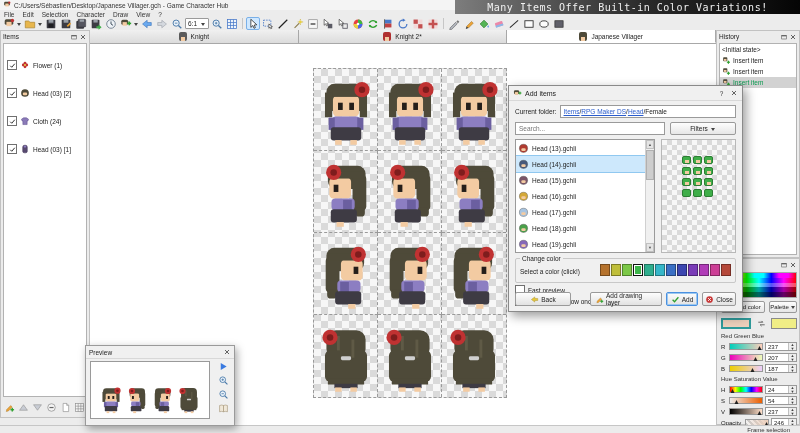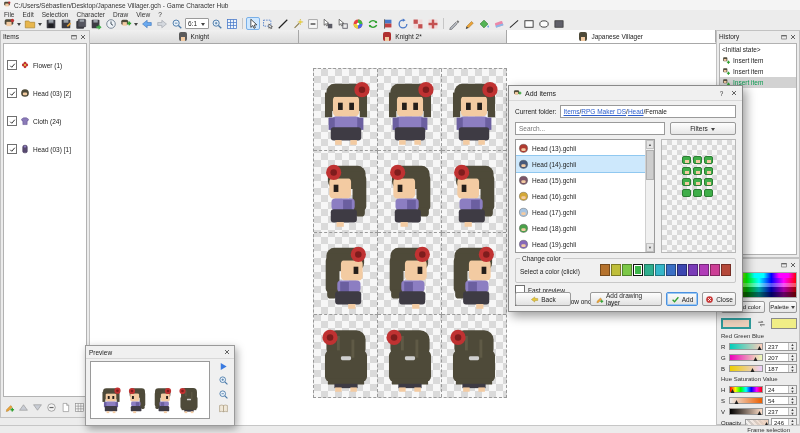--- a/index.html
+++ b/index.html
@@ -443,20 +443,23 @@
       </div>
       <div class="tbtn">
         <span>
           <svg width="12" height="12" viewBox="0 0 14 14">
             <rect x="2.2" y="3.2" width="9.6" height="7.6" fill="#60606a" stroke="#2a2a2a" stroke-width="0.8"></rect>
           </svg>
         </span>
       </div>
     </div>
 
+  <div class="abs" id="banner">
+    <span>Many Items Offer Built-in Color Variations!</span>
+  </div>
 
   <div class="abs panel" id="items-panel">
     <div class="phead">
       <span>Items</span>
       <span class="sp"></span>
       <span class="pico">
           <svg width="8" height="8" viewBox="0 0 14 14">
             <rect x="3" y="4" width="8" height="6.5" fill="none" stroke="#555" stroke-width="1"></rect>
             <rect x="3" y="4" width="8" height="1.8" fill="#555"></rect>
           </svg>

